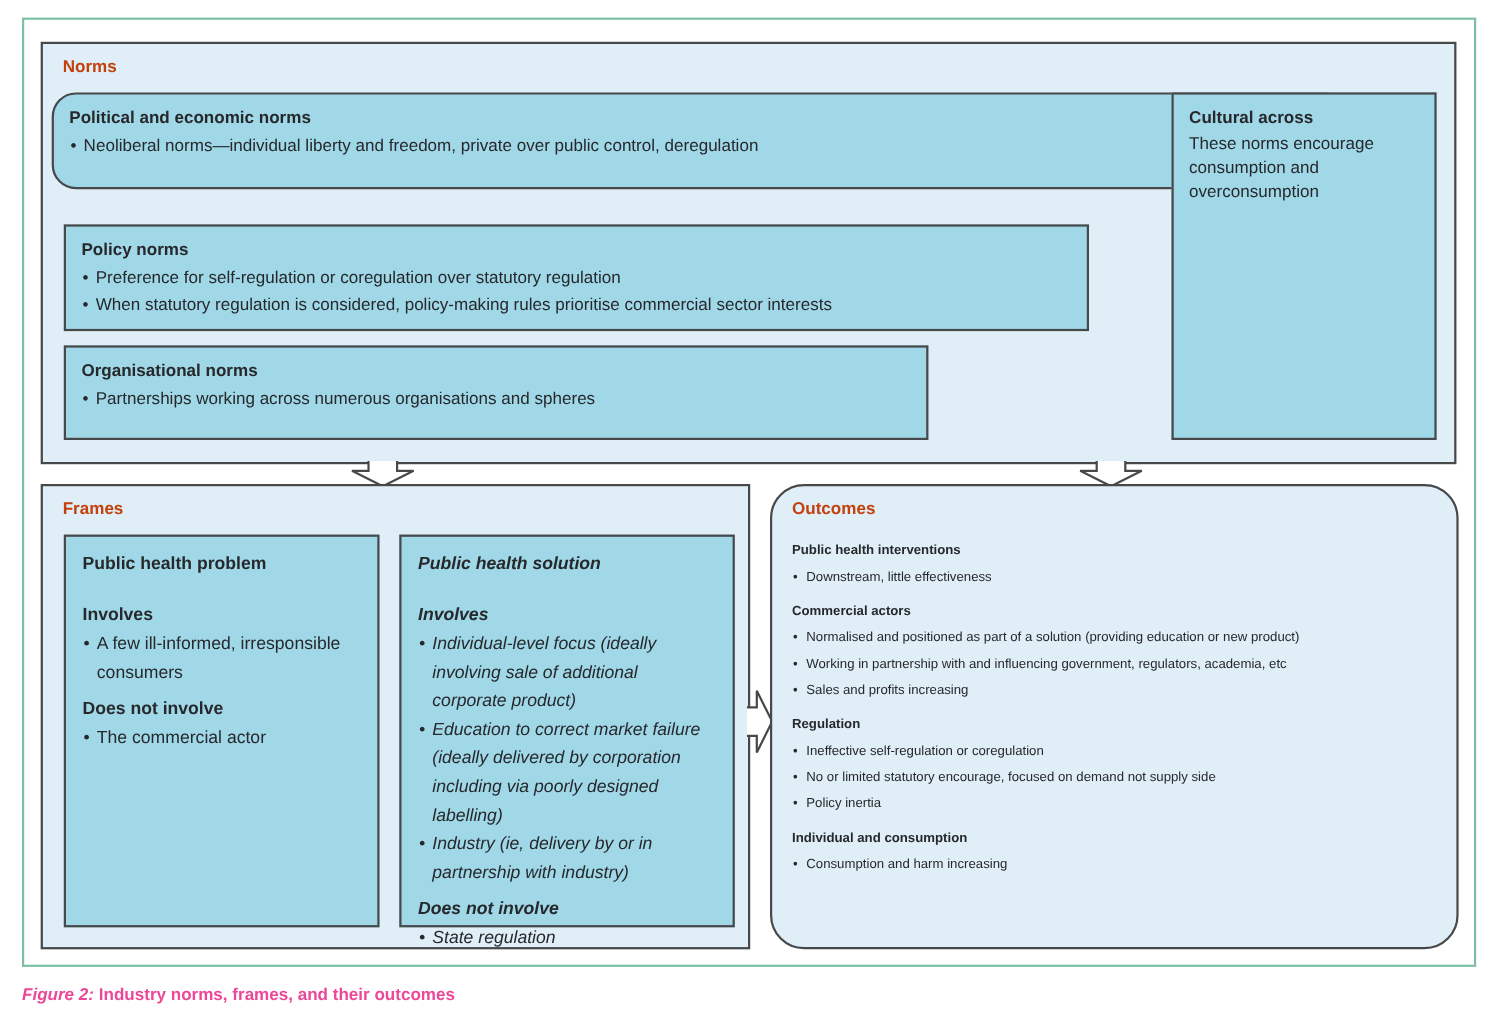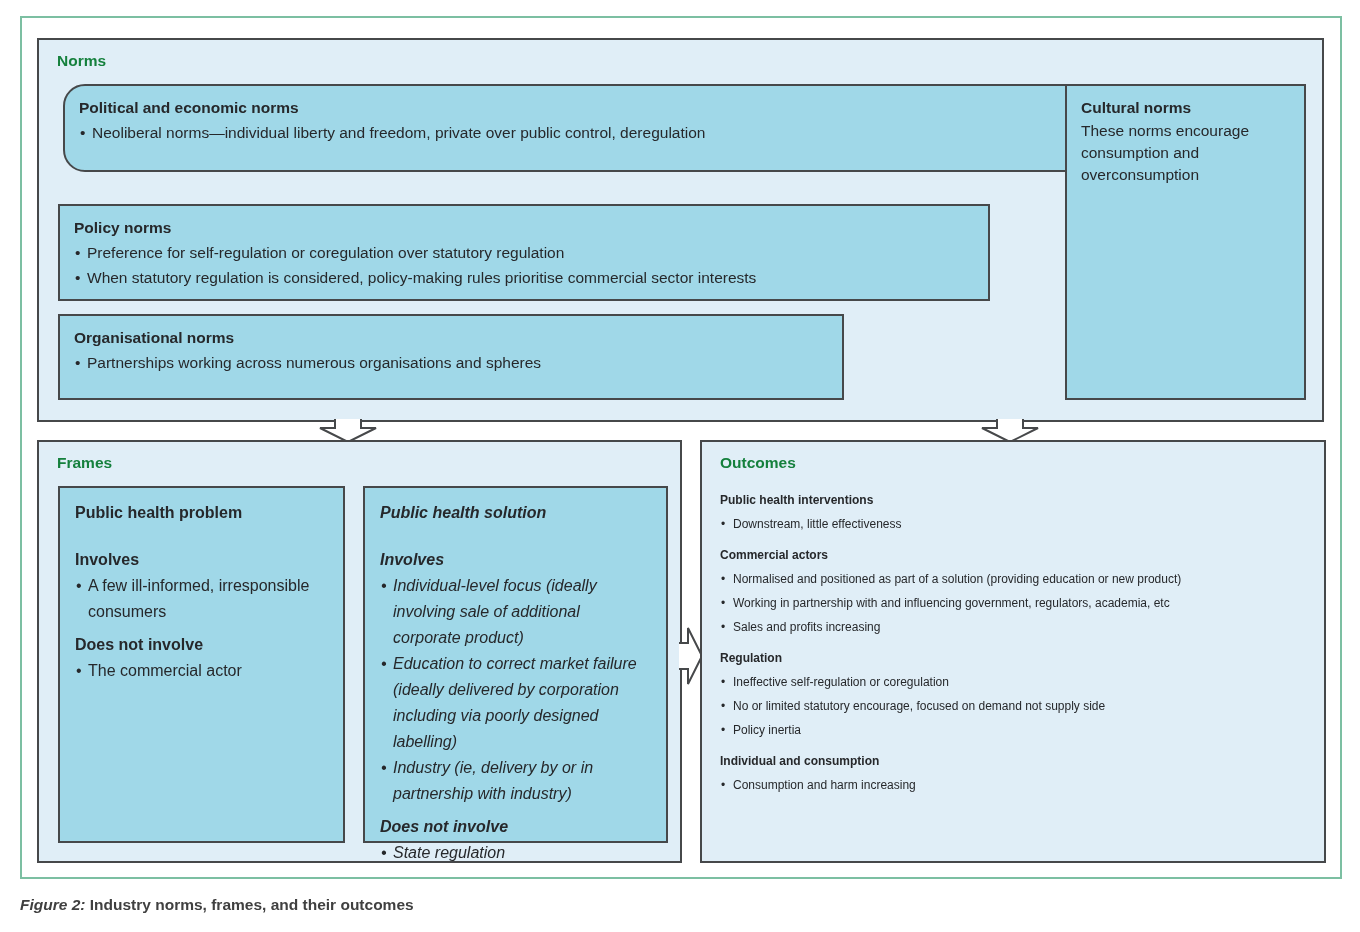--- a/index.html
+++ b/index.html
@@ -9,54 +9,54 @@
     -webkit-font-smoothing:antialiased;
   }
   .frame{
     position:absolute;left:20px;top:16px;width:1322px;height:863px;
     border:2px solid #7cbfa2;background:#ffffff;box-sizing:border-box;
   }
   .panel{
     position:absolute;background:#e0eef7;border:2.5px solid #46484a;box-sizing:border-box;
   }
   .panel-label{
-    position:absolute;left:18px;top:12px;font-weight:bold;font-size:15.5px;color:#15803d;
+    position:absolute;left:18px;top:12px;font-weight:bold;font-size:15.5px;color:#c2410c;
   }
   .box{
     position:absolute;background:#a0d8e8;border:2px solid #46484a;box-sizing:border-box;
     padding:9px 14px;font-size:15.5px;line-height:25px;
   }
   .box-title{font-weight:bold;}
   ul.blist{margin:0;padding:0;list-style:none;}
   li.bullet{position:relative;padding-left:13px;}
   li.bullet::before{content:"\2022";position:absolute;left:1px;}
   
   .fbox{font-size:16px;line-height:26px;padding:12px 15px;}
   .fbox .box-title{margin-bottom:21px;}
   .subhead{font-weight:bold;margin-top:7px;}
   
   .flow{position:absolute;left:18px;right:16px;top:46px;font-size:12px;line-height:24px;}
   .flow .subhead{margin-top:7px;}
   .flow .subhead:first-child{margin-top:0;}
   .cultural-text{line-height:22px;}
   .arrow{position:absolute;}
   .caption{
-    position:absolute;left:20px;top:896px;font-size:15.5px;font-weight:bold;color:#404040;
+    position:absolute;left:20px;top:896px;font-size:15.5px;font-weight:bold;color:#ec4899;
   }
   .cap-label{font-style:italic;}
 </style>
 </head>
 <body>
 
 <div class="frame">
 
   <div class="panel" style="left:15px;top:20px;width:1287px;height:384px;">
     <div class="panel-label">Norms</div>
 
-    <div class="box" style="left:24px;top:44px;width:1180px;height:88px;border-radius:22px;">
+    <div class="box" style="left:8px;top:44px;width:1180px;height:88px;border-radius:22px;">
       <div class="box-title">Political and economic norms</div>
       <ul class="blist">
         <li class="bullet"><span>Neoliberal norms—individual liberty and freedom, private over public control, deregulation</span></li>
       </ul>
     </div>
 
     <div class="box" style="left:19px;top:164px;width:932px;height:97px;">
       <div class="box-title">Policy norms</div>
       <ul class="blist">
         <li class="bullet"><span>Preference for self-regulation or coregulation over statutory regulation</span></li>
@@ -65,21 +65,21 @@
     </div>
 
     <div class="box" style="left:19px;top:274px;width:786px;height:86px;">
       <div class="box-title">Organisational norms</div>
       <ul class="blist">
         <li class="bullet"><span>Partnerships working across numerous organisations and spheres</span></li>
       </ul>
     </div>
 
     <div class="box" style="left:1026px;top:44px;width:241px;height:316px;">
-      <div class="box-title">Cultural norms</div>
+      <div class="box-title">Cultural across</div>
       <div class="cultural-text">These norms encourage consumption and overconsumption</div>
     </div>
   </div>
 
   <svg class="arrow" style="left:296px;top:401px;" width="60" height="24" viewBox="0 0 60 24">
     <path d="M17,0 L17,9 L2,9 L30,23 L58,9 L43,9 L43,0" fill="#ffffff" stroke="#46484a" stroke-width="2" stroke-linejoin="miter"></path>
   </svg>
   <svg class="arrow" style="left:958px;top:401px;" width="60" height="24" viewBox="0 0 60 24">
     <path d="M17,0 L17,9 L2,9 L30,23 L58,9 L43,9 L43,0" fill="#ffffff" stroke="#46484a" stroke-width="2" stroke-linejoin="miter"></path>
   </svg>
@@ -111,21 +111,21 @@
       <ul class="blist">
         <li class="bullet"><span>State regulation</span></li>
       </ul>
     </div>
   </div>
 
   <svg class="arrow" style="left:657px;top:608px;" width="24" height="60" viewBox="0 0 24 60">
     <path d="M0,17 L9,17 L9,2 L23,30 L9,58 L9,43 L0,43" fill="#ffffff" stroke="#46484a" stroke-width="2" stroke-linejoin="miter"></path>
   </svg>
 
-  <div class="panel" style="left:678px;top:422px;width:626px;height:423px;">
+  <div class="panel" style="left:678px;top:422px;width:626px;height:423px;border-radius:31px;">
     <div class="panel-label">Outcomes</div>
 
     <div class="flow">
       <div class="subhead">Public health interventions</div>
       <ul class="blist">
         <li class="bullet"><span>Downstream, little effectiveness</span></li>
       </ul>
 
       <div class="subhead">Commercial actors</div>
       <ul class="blist">

